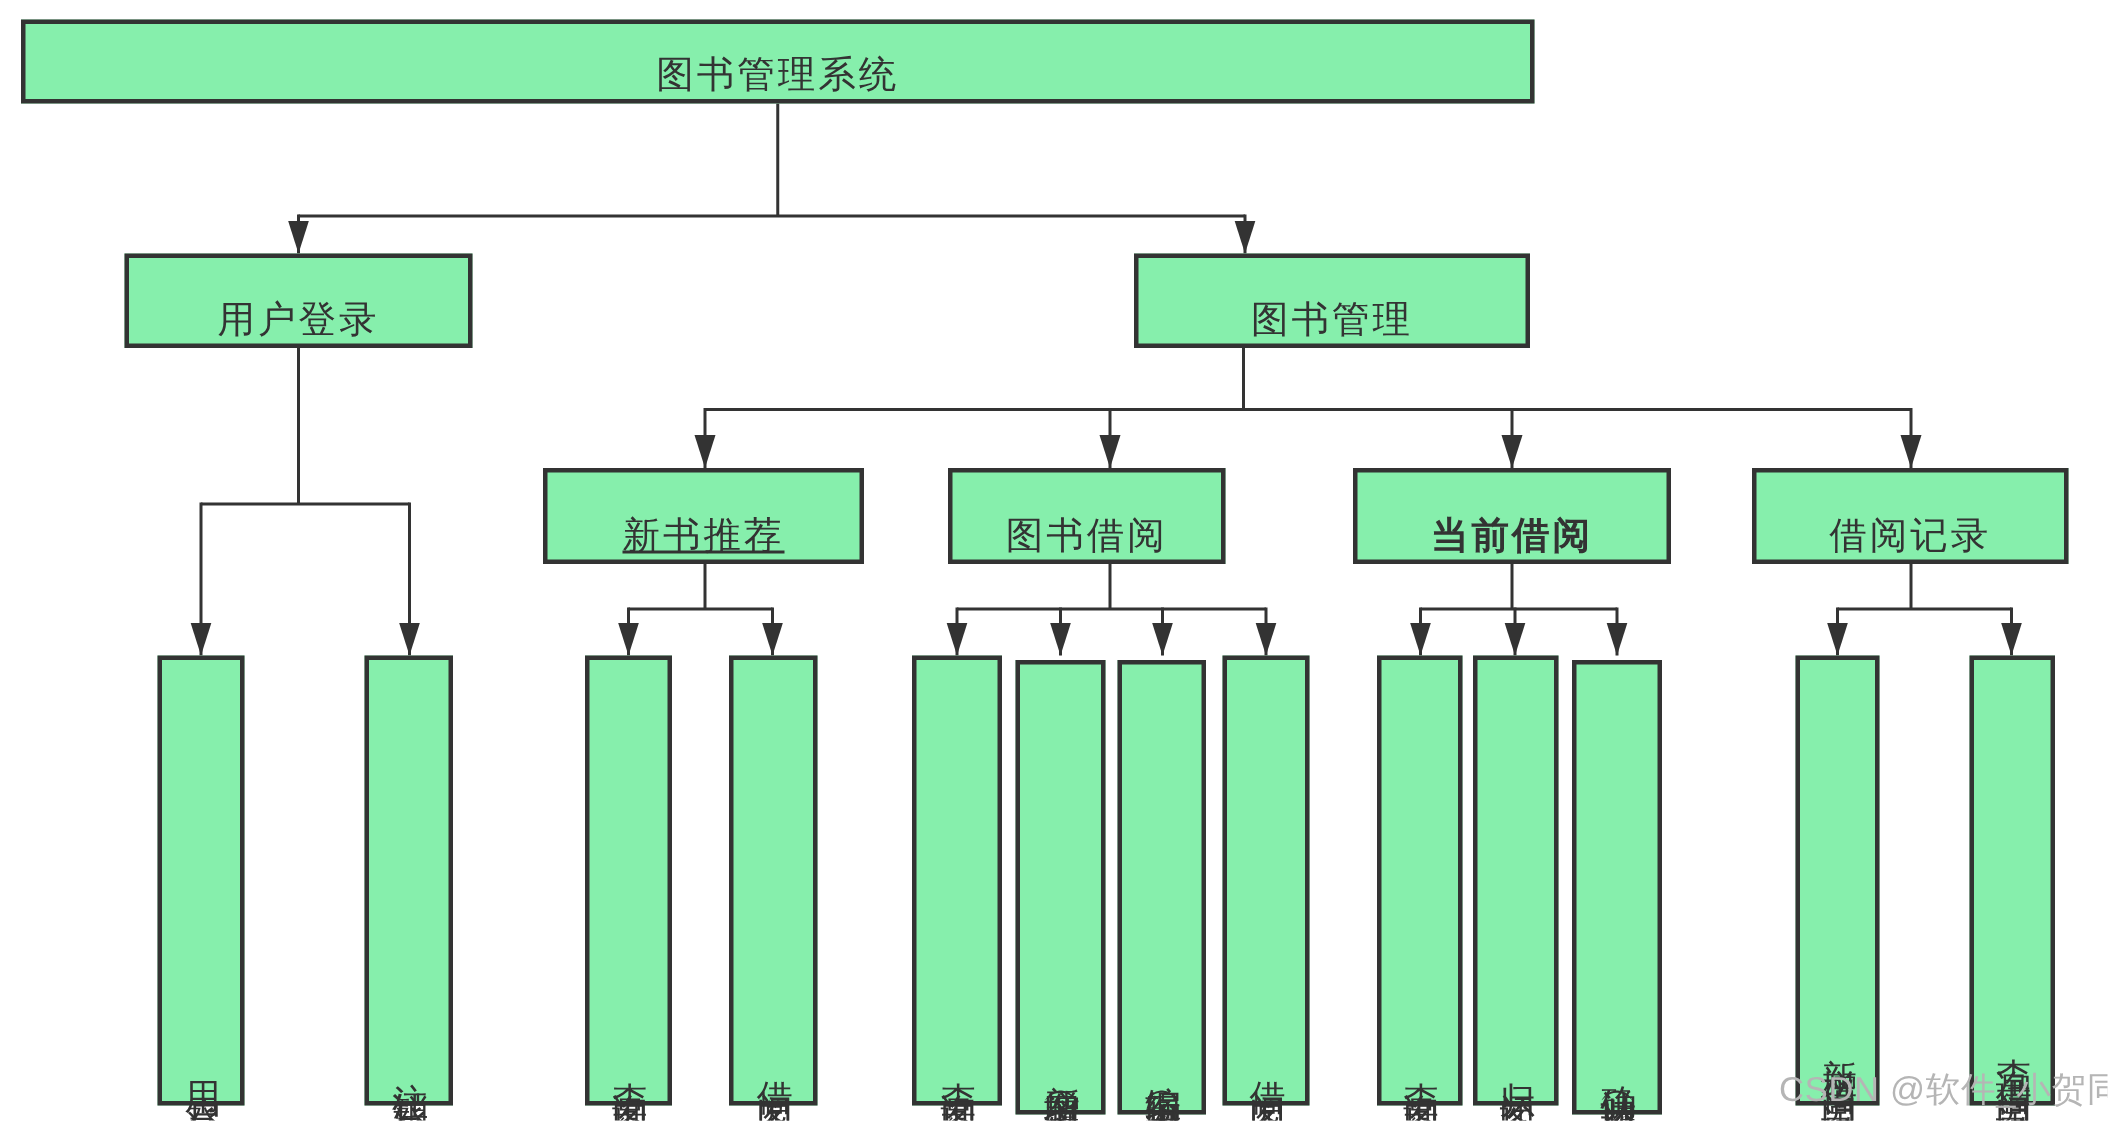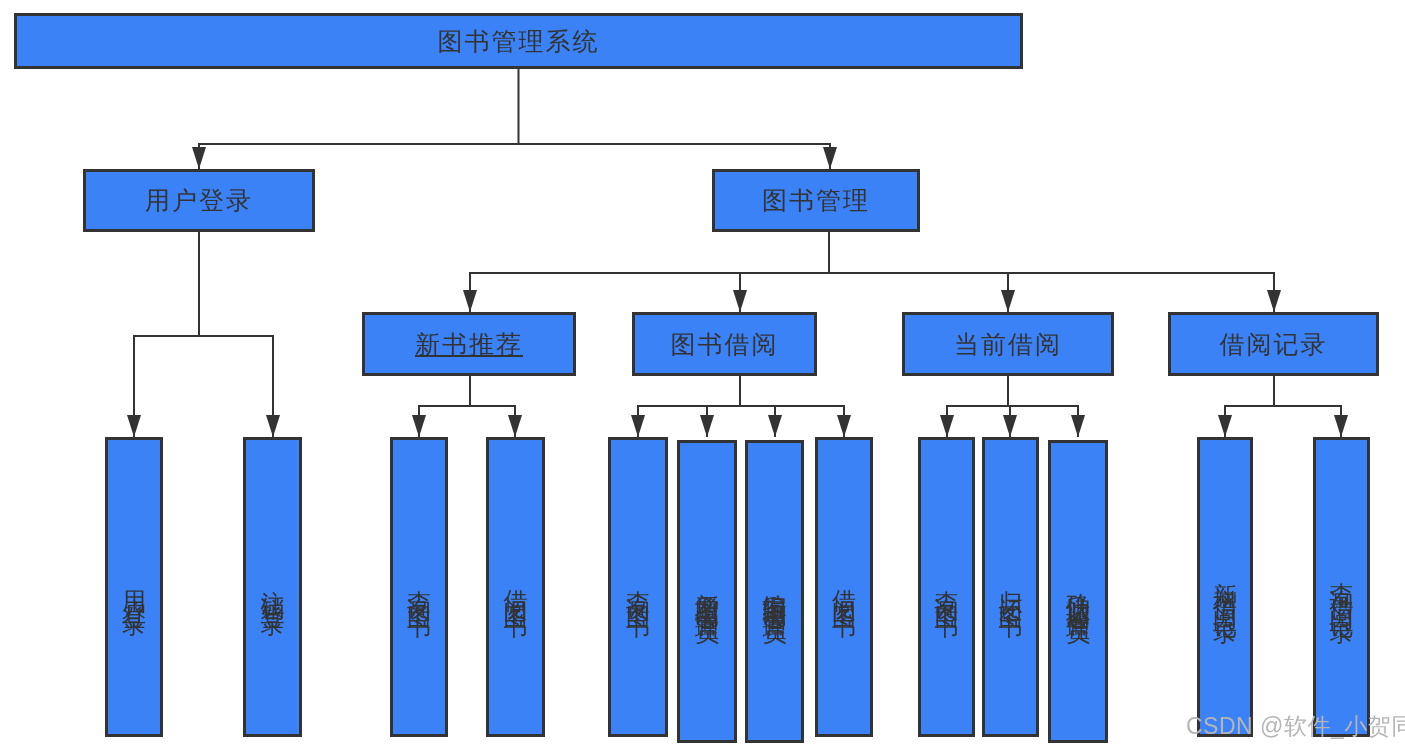--- a/index.html
+++ b/index.html
@@ -35,23 +35,23 @@
     stroke-width: 2;
   }
   #connectors marker path {
     fill: var(--line, #333);
     stroke: none;
   }
   .node {
     position: absolute;
     box-sizing: border-box;
     border: 3px solid var(--line, #333);
-    background: #3b82f6;
+    background: #86efac;
     display: flex;
-    align-items: center;
+    align-items: flex-end;
     justify-content: center;
     color: var(--node_text, #333);
   }
   .h-label {
     font-size: 25px;
     letter-spacing: 2px;
     white-space: nowrap;
   }
   .leaf .v-label {
     writing-mode: vertical-rl;
@@ -60,24 +60,24 @@
     line-height: 1;
     letter-spacing: 8px;
     white-space: nowrap;
   }
   .leaf .v-label.tight {
     letter-spacing: 4px;
   }
   
   #node-root        { left: 14px;   top: 13px;  width: 1009px; height: 56px; }
   #node-user-login  { left: 83px;   top: 169px; width: 232px;  height: 63px; }
-  #node-book-mgmt   { left: 712px;  top: 169px; width: 208px;  height: 63px; }
+  #node-book-mgmt   { left: 756px;  top: 169px; width: 264px;  height: 63px; }
   #node-new-book    { left: 362px;  top: 312px; width: 214px;  height: 64px; text-decoration: underline; }
   #node-book-borrow { left: 632px;  top: 312px; width: 185px;  height: 64px; }
-  #node-cur-borrow  { left: 902px;  top: 312px; width: 212px;  height: 64px; }
+  #node-cur-borrow  { left: 902px;  top: 312px; width: 212px;  height: 64px; font-weight: bold; }
   #node-records     { left: 1168px; top: 312px; width: 211px;  height: 64px; }
 
   #leaf-user-login           { left: 105px;  top: 437px; width: 58px; height: 300px; }
   #leaf-logout               { left: 243px;  top: 437px; width: 59px; height: 300px; }
   #leaf-query-books-1        { left: 390px;  top: 437px; width: 58px; height: 300px; }
   #leaf-borrow-books-1       { left: 486px;  top: 437px; width: 59px; height: 300px; }
   #leaf-query-books-2        { left: 608px;  top: 437px; width: 60px; height: 300px; }
   #leaf-add-book-admin       { left: 677px;  top: 440px; width: 60px; height: 303px; }
   #leaf-edit-book-admin      { left: 745px;  top: 440px; width: 59px; height: 303px; }
   #leaf-borrow-books-2       { left: 815px;  top: 437px; width: 58px; height: 300px; }

